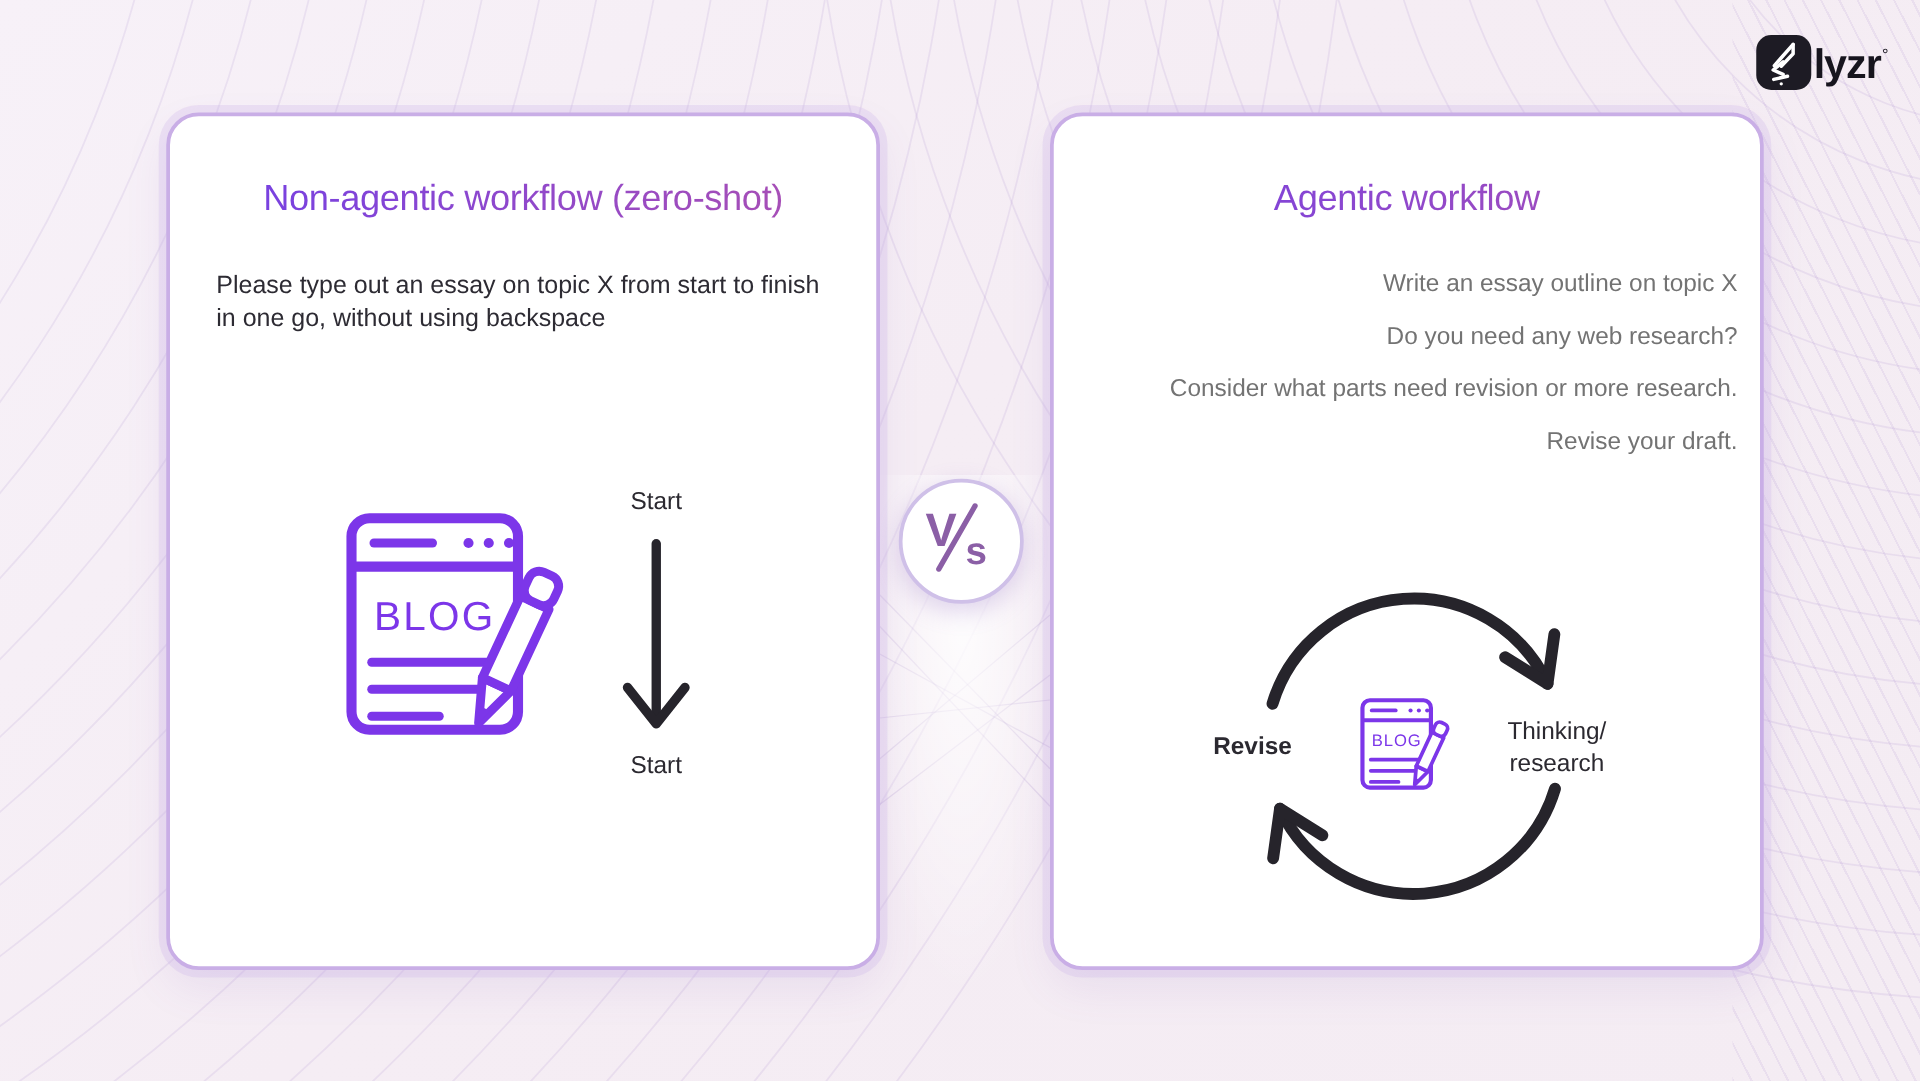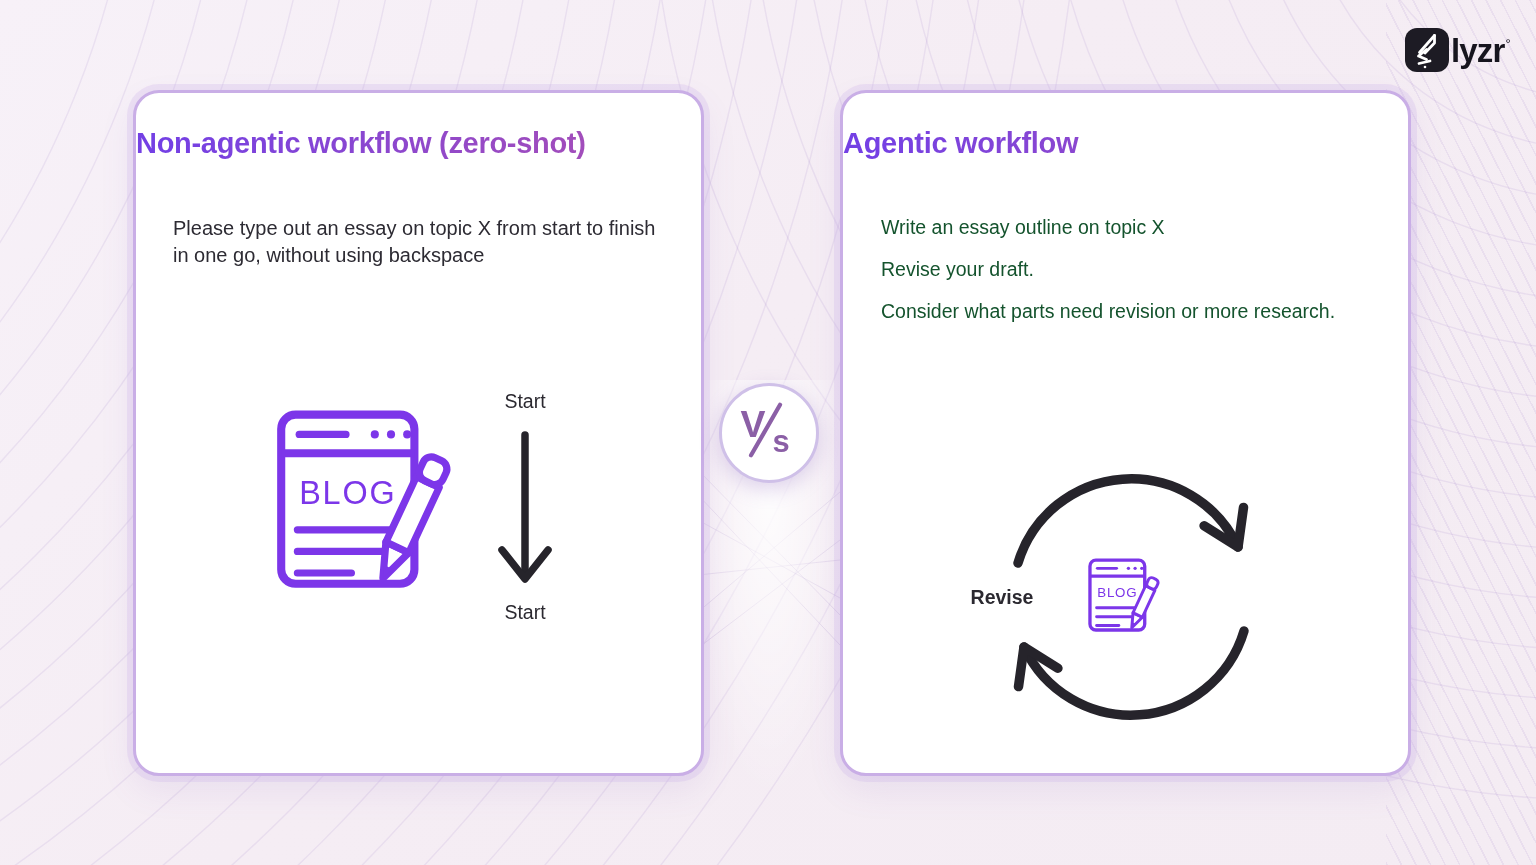--- a/index.html
+++ b/index.html
@@ -28,31 +28,31 @@
   .logo-word sup{font-size:13px;font-weight:400;vertical-align:14px;margin-left:1px;}
   
   .card{
     position:absolute;top:90px;width:565px;height:680px;background:#ffffff;
     border:3px solid #c9aee6;border-radius:26px;z-index:2;
     box-shadow:0 0 0 6px rgba(203,178,233,0.28),0 14px 34px rgba(130,90,185,0.10);
   }
   .card-left{left:133px;}
   .card-right{left:840px;}
   .card-title{
-    position:absolute;top:34px;left:0;right:0;margin:0;
-    font-size:29px;font-weight:700;letter-spacing:-0.3px;
+    position:absolute;top:50px;left:0;right:0;margin:0;text-align:center;
+    font-size:29px;font-weight:400;letter-spacing:-0.3px;
     background:linear-gradient(90deg,#7440e4 5%,#a84fb5 90%);
     -webkit-background-clip:text;background-clip:text;color:transparent;
   }
   .description{
     position:absolute;top:122px;left:37px;right:26px;margin:0;
     font-size:20px;line-height:26.5px;color:#2d2b33;
   }
   .steps{position:absolute;top:113px;left:38px;right:18px;}
-  .steps p{margin:0;font-size:19.5px;line-height:42px;color:#14532d;white-space:nowrap;}
+  .steps p{margin:0;font-size:19.5px;line-height:42px;color:#737373;white-space:nowrap;text-align:right;}
   .flow-label{position:absolute;font-size:19.5px;color:#2b2930;text-align:center;}
   
   .blog-icon-large{position:absolute;left:138px;top:309px;width:180px;height:189px;}
   .start-label{left:329px;top:297px;width:120px;}
   .finish-label{left:329px;top:508px;width:120px;}
   .down-arrow{position:absolute;left:361px;top:338px;}
   
   .cycle-arrows{position:absolute;left:158px;top:374px;}
   .blog-icon-small{position:absolute;left:244px;top:462px;width:74px;height:78px;}
   .revise-label{left:95px;top:493px;width:128px;font-weight:bold;}
@@ -184,29 +184,31 @@
     <line x1="31" y1="74" x2="62" y2="20" stroke="#8b5fa6" stroke-width="4.5" stroke-linecap="round"></line>
     <text x="63" y="70" text-anchor="middle" font-size="33" font-weight="bold" font-family="Liberation Sans, sans-serif" fill="#8b5fa6">s</text>
   </svg>
 </div>
 
 <section class="card card-right">
   <h2 class="card-title">Agentic workflow</h2>
 
   <div class="steps">
     <p>Write an essay outline on topic X</p>
+    <p>Do you need any web research?</p>
+    <p>Consider what parts need revision or more research.</p>
     <p>Revise your draft.</p>
-    <p>Consider what parts need revision or more research.</p>
   </div>
 
   <svg class="cycle-arrows" width="260" height="260" viewBox="-130 -130 260 260" fill="none" stroke="#26242b" stroke-width="9.5" stroke-linecap="round" stroke-linejoin="round">
     <path d="M -113 -34 A 118 118 0 0 1 107 -50"></path>
     <path d="M 112.5 -89.6 L 107 -50 L 73.1 -71.2"></path>
     <path d="M 113 34 A 118 118 0 0 1 -107 50"></path>
     <path d="M -112.5 89.6 L -107 50 L -73.1 71.2"></path>
   </svg>
 
   <svg class="blog-icon-small" viewBox="0 0 200 210" preserveAspectRatio="none">
     <use href="#blog-doc"></use>
   </svg>
 
   <div class="flow-label revise-label">Revise</div>
+  <div class="flow-label thinking-label"><span>Thinking/</span><br><span>research</span></div>
 </section>
 
 </body></html>

